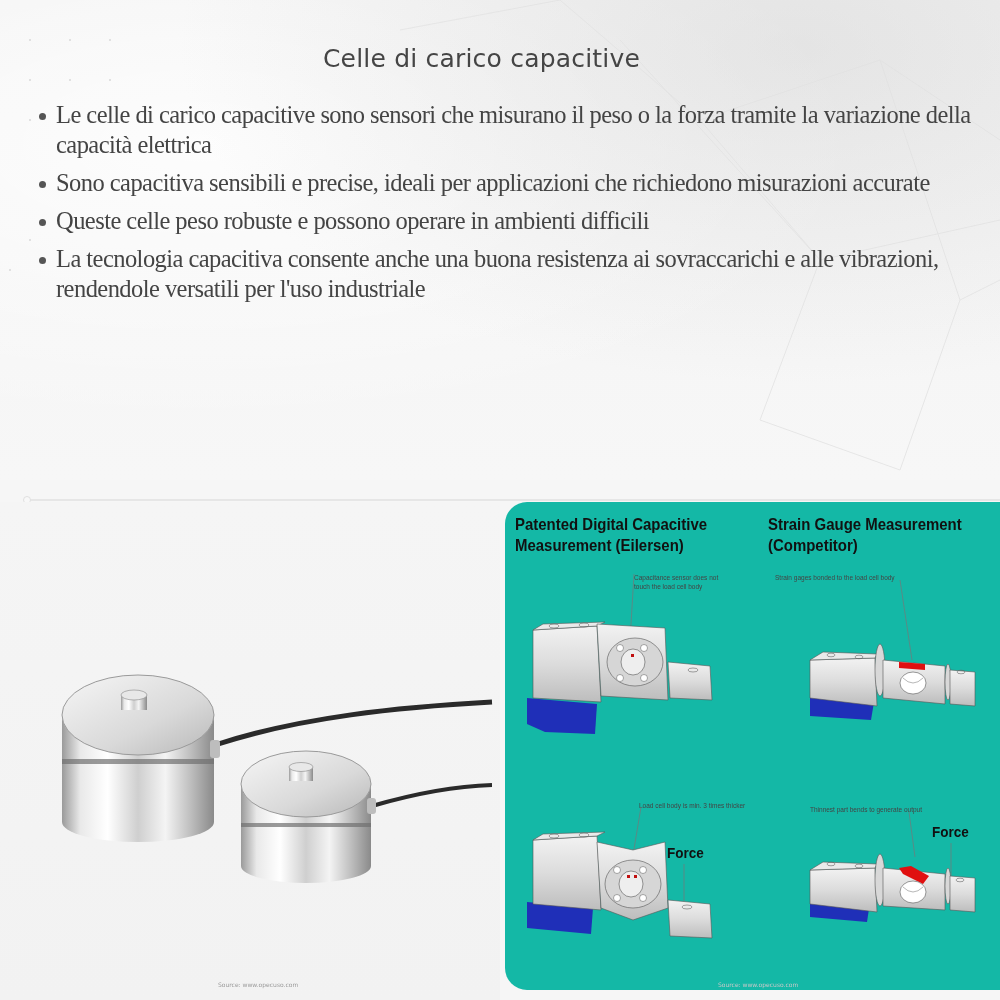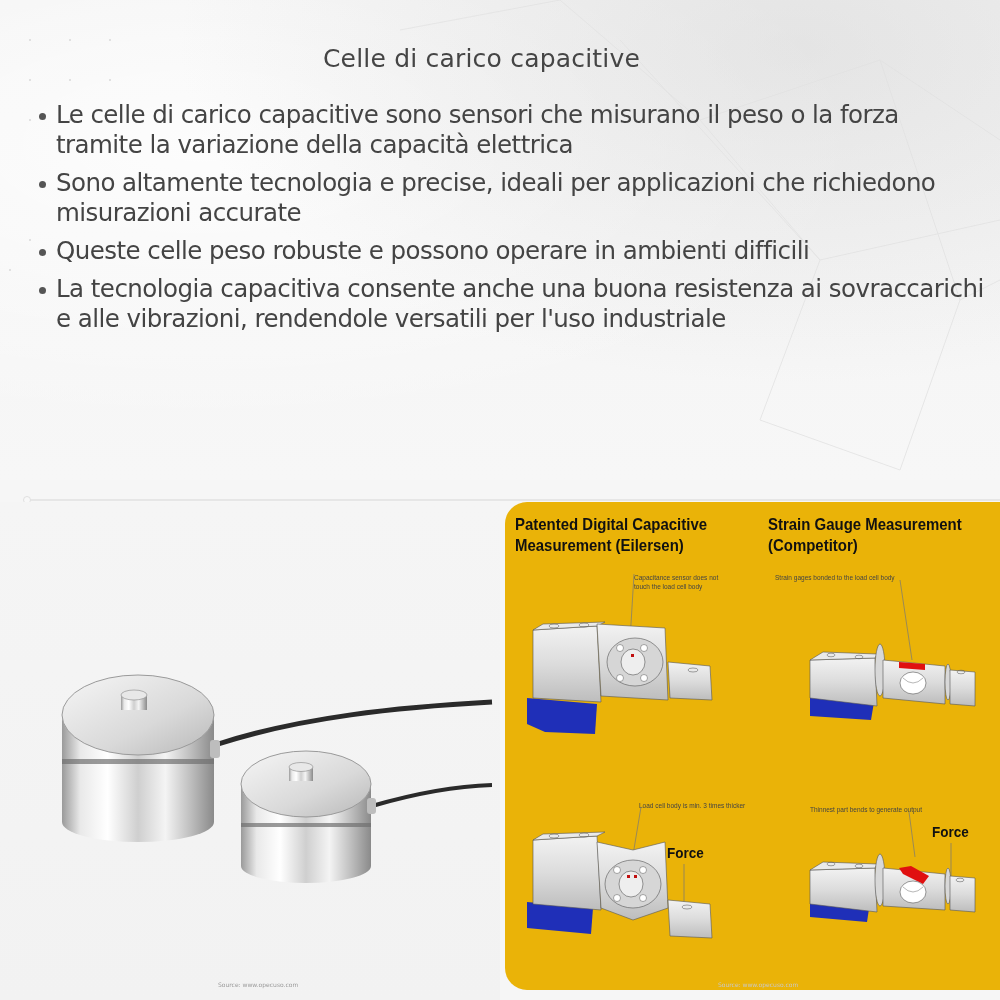--- a/index.html
+++ b/index.html
@@ -43,20 +43,21 @@
       list-style: none;
     }
     .bullets li {
       position: relative;
       padding-left: 20px;
       font-size: 24.5px;
       line-height: 30px;
       margin-bottom: 8px;
       color: #444;
       letter-spacing: -0.55px;
+      font-family: Liberation Serif, serif;
     }
     .bullets li .dot {
       position: absolute;
       left: 3px; top: 13px;
       width: 7px; height: 7px;
       border-radius: 50%;
       background: #555;
     }
     .separator {
       position: absolute;
@@ -81,21 +82,21 @@
     .source-left {
       position: absolute;
       left: 218px; top: 981px;
       font-size: 6px;
       color: #9a9a9a;
     }
     .diagram-panel {
       position: absolute;
       left: 505px; top: 502px;
       width: 495px; height: 488px;
-      background: #eab308;
+      background: #14b8a6;
       border-radius: 22px 0 0 22px;
     }
     .diag-heading {
       position: absolute;
       font-family: "Liberation Sans", sans-serif;
       font-weight: bold;
       font-size: 17px;
       line-height: 21px;
       color: #111;
       transform: scaleX(0.88);
@@ -158,21 +159,21 @@
 
 <h1 class="title">Celle di carico capacitive</h1>
 
 <ul class="bullets">
   <li>
     <span class="dot"></span>
     <span>Le celle di carico capacitive sono sensori che misurano il peso o la forza tramite la variazione della capacità elettrica</span>
   </li>
   <li>
     <span class="dot"></span>
-    <span>Sono altamente tecnologia e precise, ideali per applicazioni che richiedono misurazioni accurate</span>
+    <span>Sono capacitiva sensibili e precise, ideali per applicazioni che richiedono misurazioni accurate</span>
   </li>
   <li>
     <span class="dot"></span>
     <span>Queste celle peso robuste e possono operare in ambienti difficili</span>
   </li>
   <li>
     <span class="dot"></span>
     <span>La tecnologia capacitiva consente anche una buona resistenza ai sovraccarichi e alle vibrazioni, rendendole versatili per l'uso industriale</span>
   </li>
 </ul>

